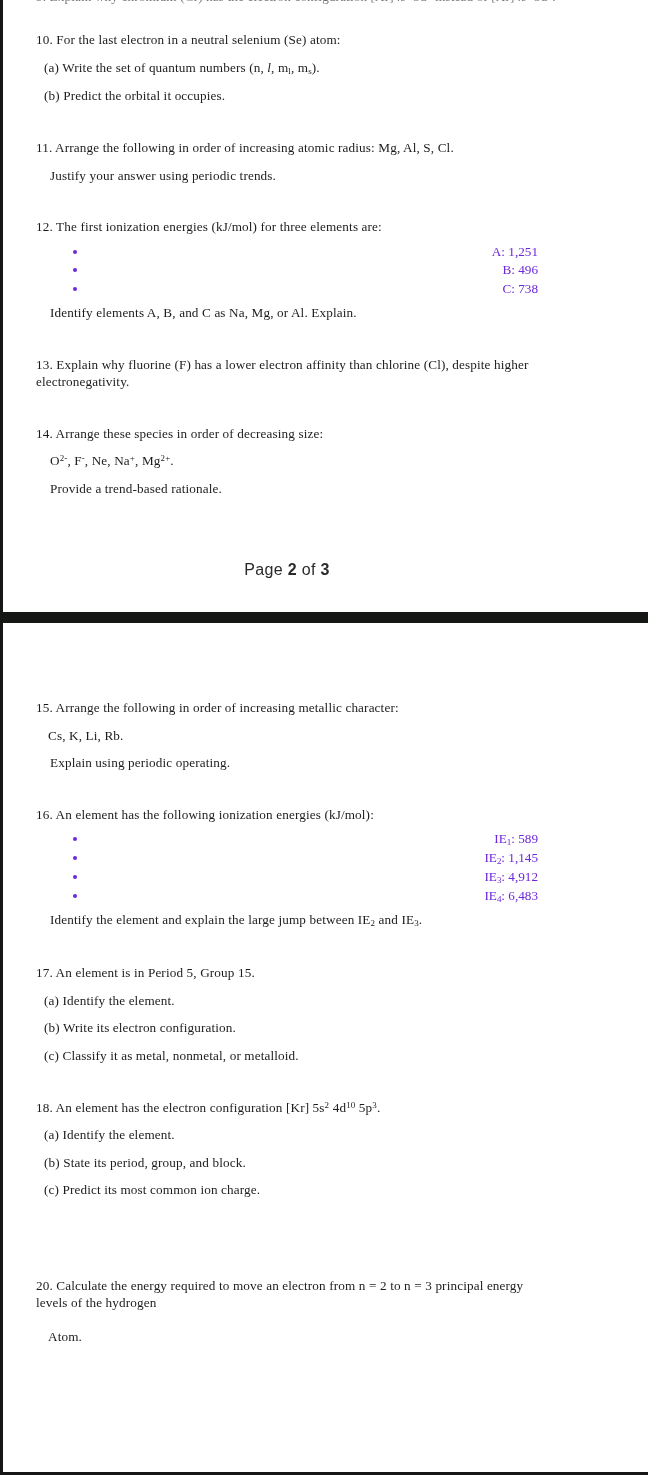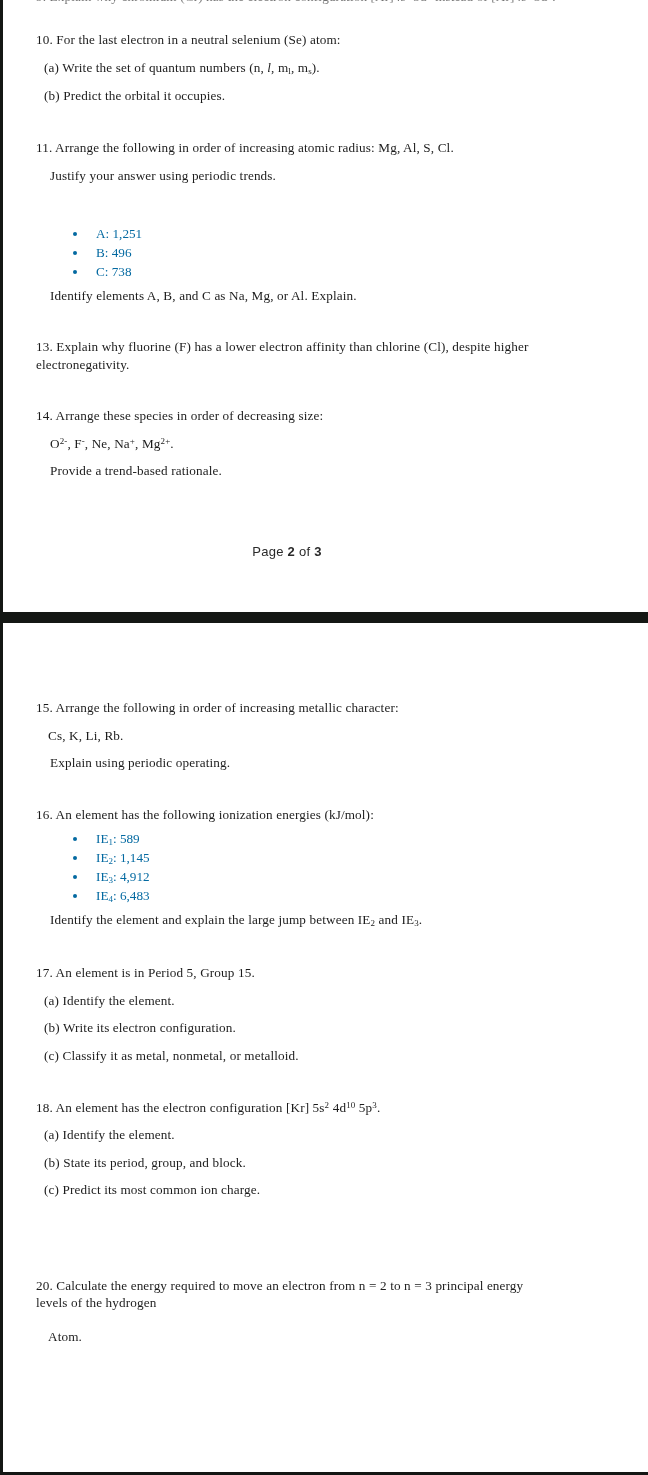--- a/index.html
+++ b/index.html
@@ -77,21 +77,22 @@
   .qlist {
     list-style: disc;
     margin: 7px 0 6px 0;
     padding-left: 52px;
     font-size: 13.2px;
     line-height: 1.35;
   }
   .qlist li {
     margin: 0 0 1px 0;
     padding-left: 8px;
-    color: #0369a1;
+    color: #6d28d9;
+    text-align: right;
   }
 
   
   .clipped-top {
     position: relative;
     height: 13px;
     overflow: hidden;
     margin-top: -6px;
     padding-left: 33px;
     padding-right: 22px;
@@ -105,21 +106,21 @@
   }
 
   sub { font-size: 0.68em; vertical-align: -0.22em; }
   sup { font-size: 0.68em; vertical-align: 0.42em; }
   .ital { font-style: italic; }
 
   
   .page-footer {
     text-align: center;
     font-family: "Liberation Sans", "DejaVu Sans", sans-serif;
-    font-size: 13px;
+    font-size: 16px;
     color: #2a2a2a;
     letter-spacing: 0.02em;
   }
   .page-footer b { font-weight: 700; }
 
   .spacer-xs { height: 10px; }
   .spacer-s  { height: 16px; }
   .spacer-m  { height: 24px; }
   .spacer-l  { height: 34px; }
   .spacer-xl { height: 48px; }
@@ -149,20 +150,21 @@
 
     <div class="qblock">
       <p class="qline q-main">11. Arrange the following in order of increasing atomic radius:  Mg, Al, S, Cl.</p>
       <div class="spacer-xs"></div>
       <p class="qline q-cont">Justify your answer using periodic trends.</p>
     </div>
 
     <div class="spacer-l"></div>
 
     <div class="qblock">
+      <p class="qline q-main">12. The first ionization energies (kJ/mol) for three elements are:</p>
       <ul class="qlist">
         <li>A: 1,251</li>
         <li>B: 496</li>
         <li>C: 738</li>
       </ul>
       <p class="qline q-cont">Identify elements A, B, and C as Na, Mg, or Al. Explain.</p>
     </div>
 
     <div class="spacer-l"></div>
 

